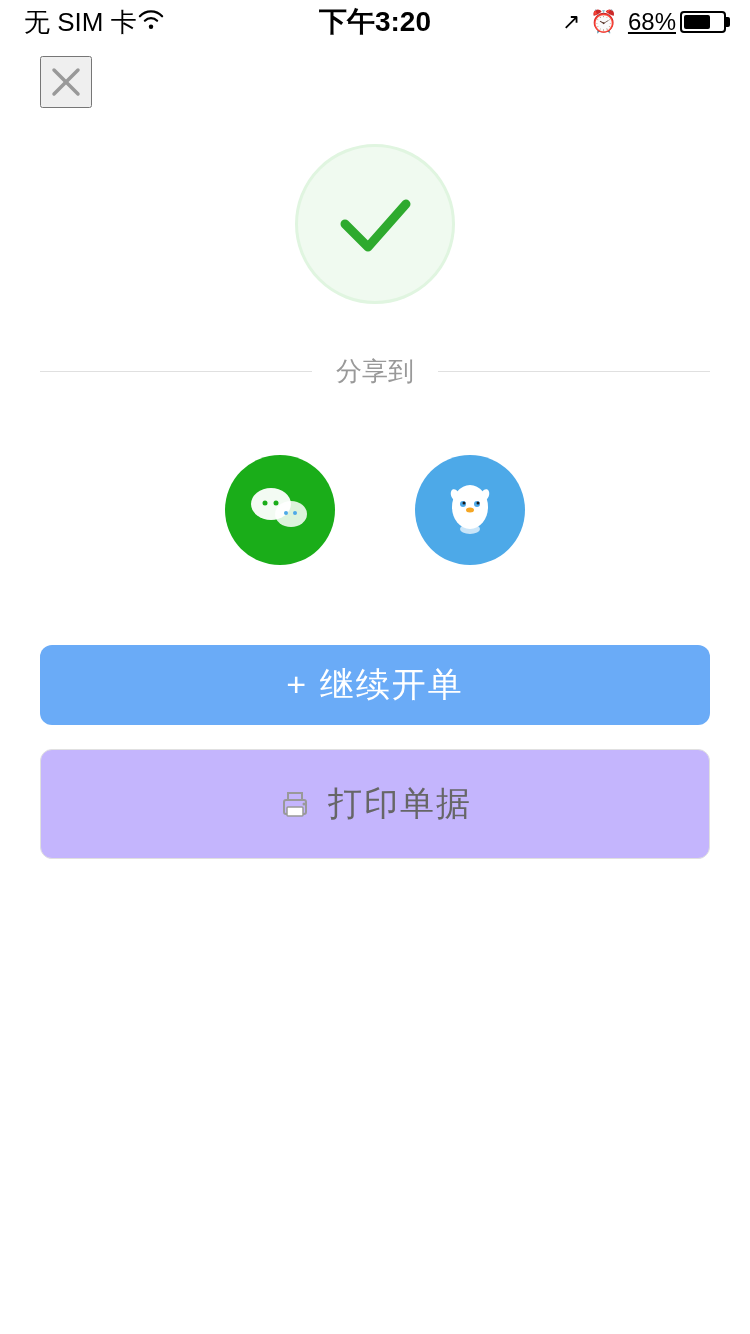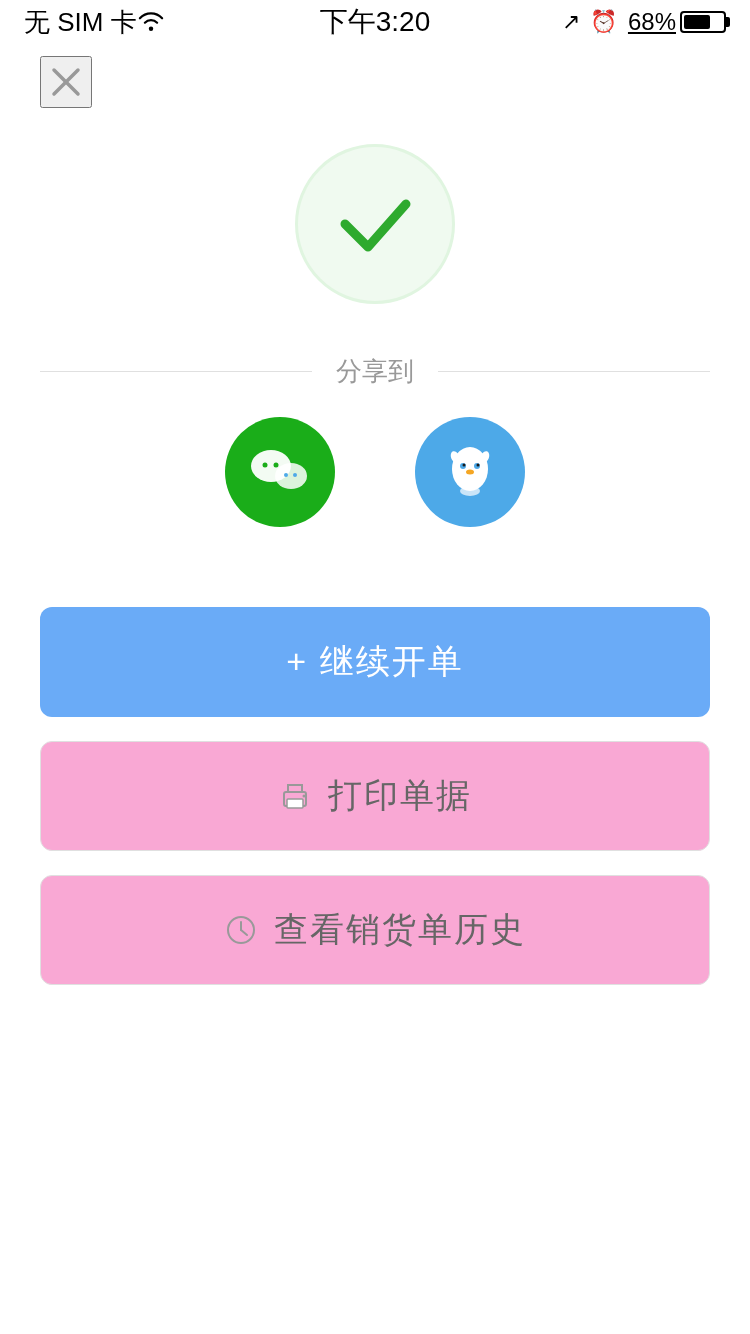--- a/index.html
+++ b/index.html
@@ -18,30 +18,30 @@
       display: flex;
       justify-content: space-between;
       align-items: center;
       height: 44px;
       padding: 0 24px;
       background: #ffffff;
     }
 
     .status-left {
       display: flex;
-      align-items: center;
+      align-items: flex-start;
       gap: 0;
       font-size: 26px;
       font-weight: 500;
       color: #000;
     }
 
     .status-center {
       font-size: 28px;
-      font-weight: 400;
+      font-weight: 700;
       color: #000;
       position: absolute;
       left: 50%;
       transform: translateX(-50%);
     }
 
     .status-right {
       display: flex;
       align-items: center;
       gap: 10px;
@@ -139,21 +139,21 @@
       margin-bottom: 60px;
       letter-spacing: 4px;
     }
 
     
     .share-divider {
       width: 100%;
       display: flex;
       align-items: center;
       padding: 0 40px;
-      margin-bottom: 28px;
+      margin-bottom: 66px;
     }
 
     .divider-line {
       flex: 1;
       height: 1px;
       background: #e0e0e0;
     }
 
     .divider-text {
       font-size: 26px;
@@ -192,38 +192,38 @@
     .action-buttons {
       width: 100%;
       padding: 0 40px;
       display: flex;
       flex-direction: column;
       gap: 24px;
     }
 
     .btn-primary {
       width: 100%;
-      height: 110px;
+      height: 80px;
       background: #6aabf7;
       border: none;
       border-radius: 12px;
       font-size: 34px;
       color: #ffffff;
       cursor: pointer;
       display: flex;
       align-items: center;
       justify-content: center;
       gap: 16px;
       letter-spacing: 2px;
     }
 
     .btn-secondary {
       width: 100%;
       height: 110px;
-      background: #f9a8d4;
+      background: #c4b5fd;
       border: 1px solid #e0e0e0;
       border-radius: 12px;
       font-size: 34px;
       color: #666666;
       cursor: pointer;
       display: flex;
       align-items: center;
       justify-content: center;
       gap: 16px;
       letter-spacing: 2px;
@@ -336,25 +336,15 @@
         <svg width="34" height="34" viewBox="0 0 34 34" fill="none">
           <rect x="6" y="13" width="22" height="14" rx="2" stroke="#999" stroke-width="2" fill="none"></rect>
           <rect x="9" y="20" width="16" height="9" rx="1" fill="#fff" stroke="#999" stroke-width="1.5"></rect>
           <path d="M10 13V6h14v7" stroke="#999" stroke-width="2" fill="none"></path>
           <circle cx="26" cy="17" r="1.5" fill="#999"></circle>
         </svg>
       </span>
       <span>打印单据</span>
     </button>
 
-    <button class="btn-secondary">
-      <span class="btn-icon">
-        <svg width="34" height="34" viewBox="0 0 34 34" fill="none">
-          <circle cx="17" cy="17" r="13" stroke="#999" stroke-width="2" fill="none"></circle>
-          <line x1="17" y1="9" x2="17" y2="17" stroke="#999" stroke-width="2" stroke-linecap="round"></line>
-          <line x1="17" y1="17" x2="23" y2="22" stroke="#999" stroke-width="2" stroke-linecap="round"></line>
-        </svg>
-      </span>
-      <span>查看销货单历史</span>
-    </button>
 
   </div>
 </div>
 
 </body></html>

